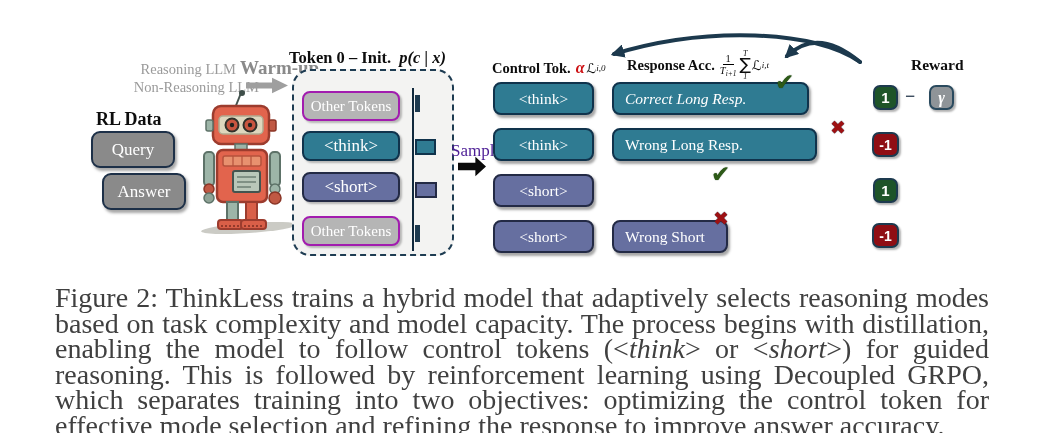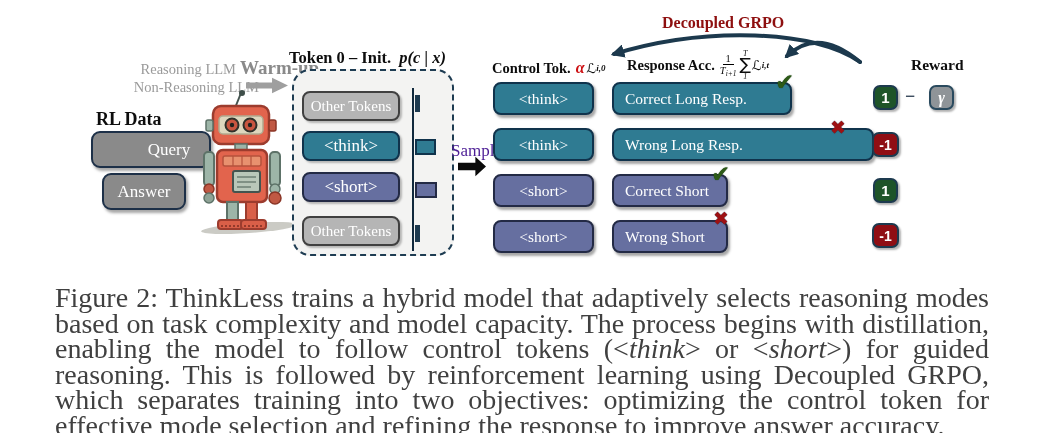--- a/index.html
+++ b/index.html
@@ -18,36 +18,36 @@
   .data-box{width:80px;height:33px;background:#8a8a8a;border:2.5px solid #1d3048;border-radius:9px;
             color:#fff;font-size:17px;display:flex;align-items:center;justify-content:center;
             box-shadow:2px 2.5px 3px rgba(0,0,0,.35);}
 
   
   .token-header{font-size:16.5px;font-weight:bold;color:#0d0d0d;white-space:nowrap;}
   .token-header .math{font-style:italic;}
   .dashed-panel{width:162px;height:187px;background:#f3f3f2;border:2.5px dashed #1e3c52;border-radius:18px;box-sizing:border-box;}
   .tok-box{width:98px;height:30px;border-radius:8px;display:flex;align-items:center;justify-content:center;
            color:#fff;box-sizing:border-box;box-shadow:2px 2px 2px rgba(0,0,0,.25);}
-  .tok-other{background:#b5b5b5;border:2px solid #404040;font-size:15px;}
+  .tok-other{background:#b5b5b5;border:2px solid #a21caf;font-size:15px;}
   .tok-think{background:#2f7b92;border:2.5px solid #10334c;font-size:17px;}
   .tok-short{background:#666fa0;border:2.5px solid #232a45;font-size:17px;}
   .axis-line{width:2px;background:#10293d;}
   .bar{box-sizing:border-box;}
   .bar-tick{width:5px;height:17px;background:#1d3a50;}
   .bar-think{width:21px;height:16px;background:#2f7b92;border:2px solid #10334c;}
   .bar-short{width:22px;height:16px;background:#666fa0;border:2px solid #232a45;}
   .sample-label{font-size:17px;font-weight:normal;color:#4c1d95;}
 
   
   .grpo-title{font-size:16px;font-weight:bold;color:#8e0f0f;}
   .col-header{font-size:14.5px;font-weight:bold;color:#0d0d0d;white-space:nowrap;display:flex;align-items:center;}
   .alpha{color:#cc0f12;font-style:italic;font-size:16px;font-weight:bold;margin:0 2px 0 5px;}
   .scriptL{font-family:"DejaVu Sans",sans-serif;font-style:italic;font-weight:normal;font-size:13.5px;}
-  .msub{font-size:9px;font-style:italic;font-weight:bold;vertical-align:-3px;}
+  .msub{font-size:9px;font-style:italic;font-weight:normal;vertical-align:-3px;}
   .frac{display:inline-flex;flex-direction:column;align-items:center;font-weight:normal;
         font-size:10.5px;line-height:1.05;margin:0 2px 0 5px;font-style:italic;}
   .frac .num{border-bottom:1px solid #000;padding:0 3px;font-style:normal;}
   .frac .den .fsub{font-size:7.5px;vertical-align:-2px;}
   .sigma{display:inline-flex;flex-direction:column;align-items:center;line-height:.9;font-weight:normal;margin:0 1px;}
   .sigma .lim{font-size:8px;font-style:italic;}
   .sigma .sym{font-size:17px;font-family:"DejaVu Sans",sans-serif;}
   .reward-header{font-size:15.5px;font-weight:bold;color:#0d0d0d;}
 
   
@@ -77,21 +77,21 @@
 <body>
 
 <div id="stage">
 
   <div class="abs llm-label" style="left:110px;top:61px;">Reasoning LLM</div>
   <div class="abs llm-label" style="left:110px;top:79px;margin-left:23px;">Non-Reasoning LLM</div>
   <div class="abs warmup-label" style="left:240px;top:57px;">Warm-up</div>
   <div class="abs block-arrow warmup-arrow" style="left:246px;top:77px;"></div>
 
   <div class="abs rl-title" style="left:96px;top:109px;">RL Data</div>
-  <div class="abs data-box" style="left:91px;top:131px;padding-left:36px;">Query</div>
+  <div class="abs data-box" style="left:91px;top:131px;">Query</div>
   <div class="abs data-box" style="left:102px;top:173px;">Answer</div>
 
   <svg class="abs" style="left:183px;top:90px;" width="118" height="146" viewBox="0 0 118 146">
     <ellipse cx="66" cy="138" rx="48" ry="5" fill="#b9b9b2" opacity="0.75" transform="rotate(-4 66 138)"></ellipse>
     <line x1="52" y1="18" x2="58" y2="3" stroke="#44544f" stroke-width="2"></line>
     <circle cx="59" cy="3" r="3" fill="#3f4f4a"></circle>
     <rect x="30" y="16" width="56" height="38" rx="8" fill="#e2644d" stroke="#9c3c2e" stroke-width="2.5"></rect>
     <rect x="36" y="26" width="44" height="18" rx="4" fill="#ded6bd" stroke="#b0a98f" stroke-width="1.5"></rect>
     <circle cx="49" cy="35" r="6.5" fill="#c9553f" stroke="#30302a" stroke-width="2"></circle>
     <circle cx="67" cy="35" r="6.5" fill="#c9553f" stroke="#30302a" stroke-width="2"></circle>
@@ -134,21 +134,20 @@
   <div class="abs tok-box tok-other" style="left:302px;top:216px;">Other Tokens</div>
   <div class="abs axis-line" style="left:412px;top:88px;height:163px;"></div>
   <div class="abs bar bar-tick" style="left:415px;top:95px;"></div>
   <div class="abs bar bar-think" style="left:415px;top:139px;"></div>
   <div class="abs bar bar-short" style="left:415px;top:182px;"></div>
   <div class="abs bar bar-tick" style="left:415px;top:225px;"></div>
 
   <div class="abs sample-label" style="left:451px;top:141px;">Sample</div>
   <div class="abs block-arrow sample-arrow" style="left:458px;top:156px;"></div>
 
-  <div class="abs grpo-title" style="left:662px;top:14px;">Decoupled GRPO</div>
   <svg class="abs" style="left:588px;top:26px;" width="276" height="42" viewBox="0 0 276 42">
     <defs>
       <marker id="ah" viewBox="0 0 10 10" refX="7.5" refY="5" markerWidth="3.4" markerHeight="3.4" orient="auto">
         <path d="M0,0 L10,5 L0,10 z" fill="#1c394d"></path>
       </marker>
     </defs>
     <path d="M 272 36 C 228 4, 118 0, 26 28" fill="none" stroke="#1c394d" stroke-width="4" stroke-linecap="round" marker-end="url(#ah)"></path>
     <path d="M 272 36 C 248 16, 222 8, 199 30" fill="none" stroke="#1c394d" stroke-width="4" stroke-linecap="round" marker-end="url(#ah)"></path>
   </svg>
 
@@ -168,33 +167,32 @@
       <span class="lim">T</span>
       <span class="sym">∑</span>
       <span class="lim">1</span>
     </span>
     <span class="scriptL">ℒ</span>
       <span class="msub">i,t</span>
   </div>
   <div class="abs reward-header" style="left:883px;top:56px;margin-left:28px;">Reward</div>
 
   <div class="abs ctrl-box teal" style="left:493px;top:82px;">&lt;think&gt;</div>
-  <div class="abs resp-box teal" style="left:612px;top:82px;width:180px;">Correct Long Resp.</div>
+  <div class="abs resp-box teal" style="left:612px;top:82px;width:197px;font-style:italic;">Correct Long Resp.</div>
   <div class="abs mark mark-check" style="left:775px;top:71px;">✔</div>
   <div class="abs reward-badge badge-green" style="left:873px;top:85px;">1</div>
   <div class="abs minus-sign" style="left:905px;top:86px;">−</div>
   <div class="abs reward-badge badge-gray" style="left:929px;top:85px;">γ</div>
 
   <div class="abs ctrl-box teal" style="left:493px;top:128px;">&lt;think&gt;</div>
-  <div class="abs resp-box teal" style="left:612px;top:128px;width:262px;">Wrong Long Resp.</div>
+  <div class="abs resp-box teal" style="left:612px;top:128px;width:205px;">Wrong Long Resp.</div>
   <div class="abs mark mark-cross" style="left:830px;top:118px;">✖</div>
   <div class="abs reward-badge badge-red" style="left:872px;top:132px;">-1</div>
 
   <div class="abs ctrl-box slate" style="left:493px;top:174px;">&lt;short&gt;</div>
-  <div class="abs resp-box slate" style="left:612px;top:174px;width:116px;">Correct Short</div>
   <div class="abs mark mark-check" style="left:711px;top:163px;">✔</div>
   <div class="abs reward-badge badge-green" style="left:873px;top:178px;">1</div>
 
   <div class="abs ctrl-box slate" style="left:493px;top:220px;">&lt;short&gt;</div>
   <div class="abs resp-box slate" style="left:612px;top:220px;width:116px;">Wrong Short</div>
   <div class="abs mark mark-cross" style="left:713px;top:209px;">✖</div>
   <div class="abs reward-badge badge-red" style="left:872px;top:223px;">-1</div>
 
   <div class="abs caption" style="left:55px;top:285px;">
     <span>Figure 2: ThinkLess trains a hybrid model that adaptively selects reasoning modes based on task complexity and model capacity. The process begins with distillation, enabling the model to follow control tokens (&lt;</span><i>think</i><span>&gt; or &lt;</span><i>short</i><span>&gt;) for guided reasoning. This is followed by reinforcement learning using Decoupled GRPO, which separates training into two objectives: optimizing the control token for effective mode selection and refining the response to improve answer accuracy.</span>

